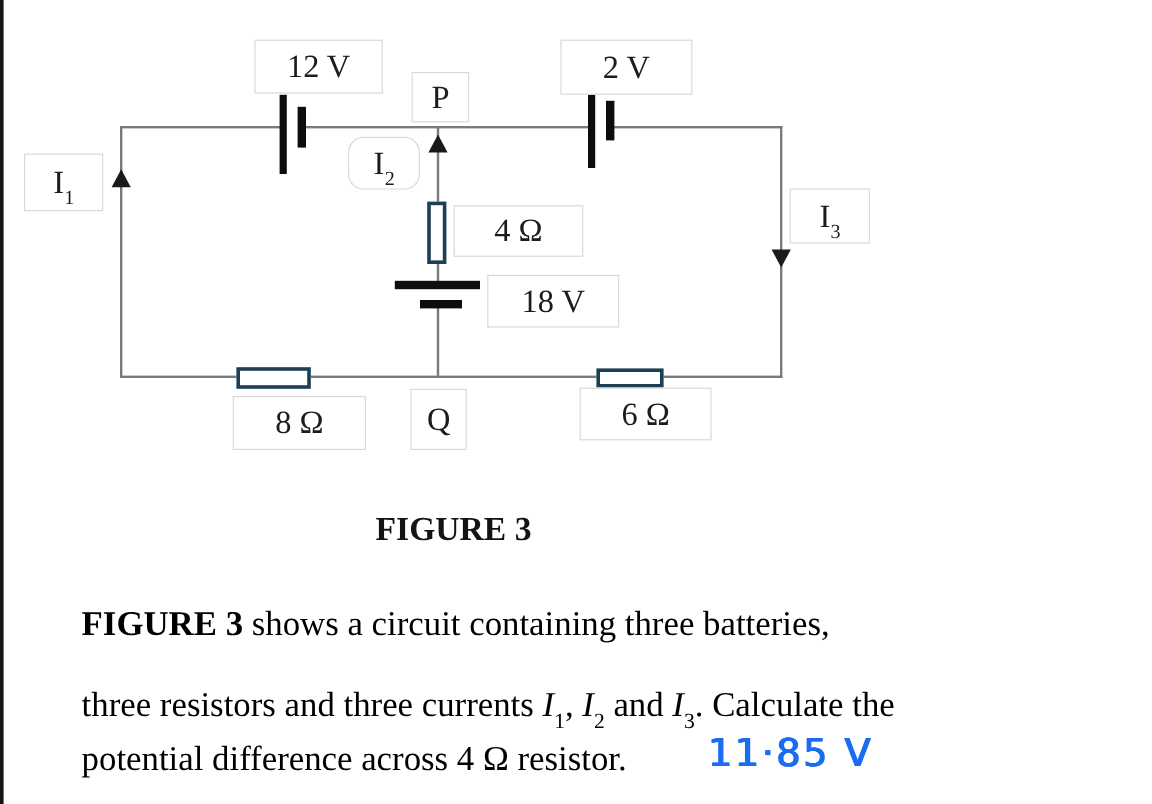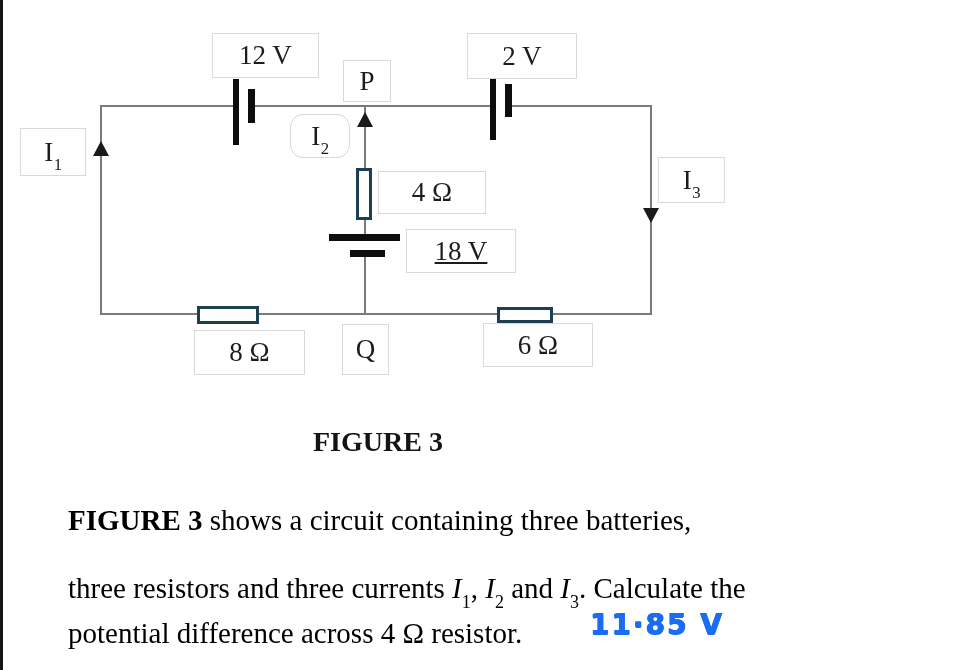--- a/index.html
+++ b/index.html
@@ -29,21 +29,21 @@
 
   
   .caption{position:absolute;left:313px;top:426px;font-size:28px;font-weight:bold;white-space:nowrap;}
   .para-line{position:absolute;left:68px;font-size:29px;white-space:nowrap;color:#000000;}
   .para-line b{font-weight:bold;}
   .cur{font-style:italic;}
   .cur sub{font-style:normal;font-size:0.62em;line-height:0;position:relative;top:0.18em;}
 
   
   .answer{position:absolute;left:590px;top:608px;font-family:"DejaVu Sans",sans-serif;
-          font-weight:bold;font-size:28px;color:#1a6df3;letter-spacing:2px;white-space:nowrap;
+          font-weight:normal;font-size:32px;color:#1a6df3;letter-spacing:2px;white-space:nowrap;
           text-shadow:0.6px 0 0 #1a6df3,-0.6px 0 0 #1a6df3,0 0.6px 0 #1a6df3;}
 </style>
 </head>
 <body>
 
 <div id="page">
 
   <div class="edge-line"></div>
 
   <div class="wire" style="left:100px;top:105px;width:137px;height:2px;"></div>
@@ -87,21 +87,21 @@
     </div>
   <div class="lbl" style="left:290px;top:114px;width:60px;height:44px;border-radius:13px;">
       <span><span>I</span><sub>2</sub></span>
     </div>
   <div class="lbl" style="left:658px;top:157px;width:67px;height:46px;">
       <span><span>I</span><sub>3</sub></span>
     </div>
   <div class="lbl" style="left:378px;top:171px;width:108px;height:43px;">
       <span>4 Ω</span>
     </div>
-  <div class="lbl" style="left:406px;top:229px;width:110px;height:44px;text-decoration:underline;">
+  <div class="lbl" style="left:406px;top:229px;width:110px;height:44px;">
       <span>18 V</span>
     </div>
   <div class="lbl" style="left:194px;top:330px;width:111px;height:45px;">
       <span>8 Ω</span>
     </div>
   <div class="lbl" style="left:342px;top:324px;width:47px;height:51px;">
       <span>Q</span>
     </div>
   <div class="lbl" style="left:483px;top:323px;width:110px;height:44px;text-align:right;">
       <span>6 Ω</span>

